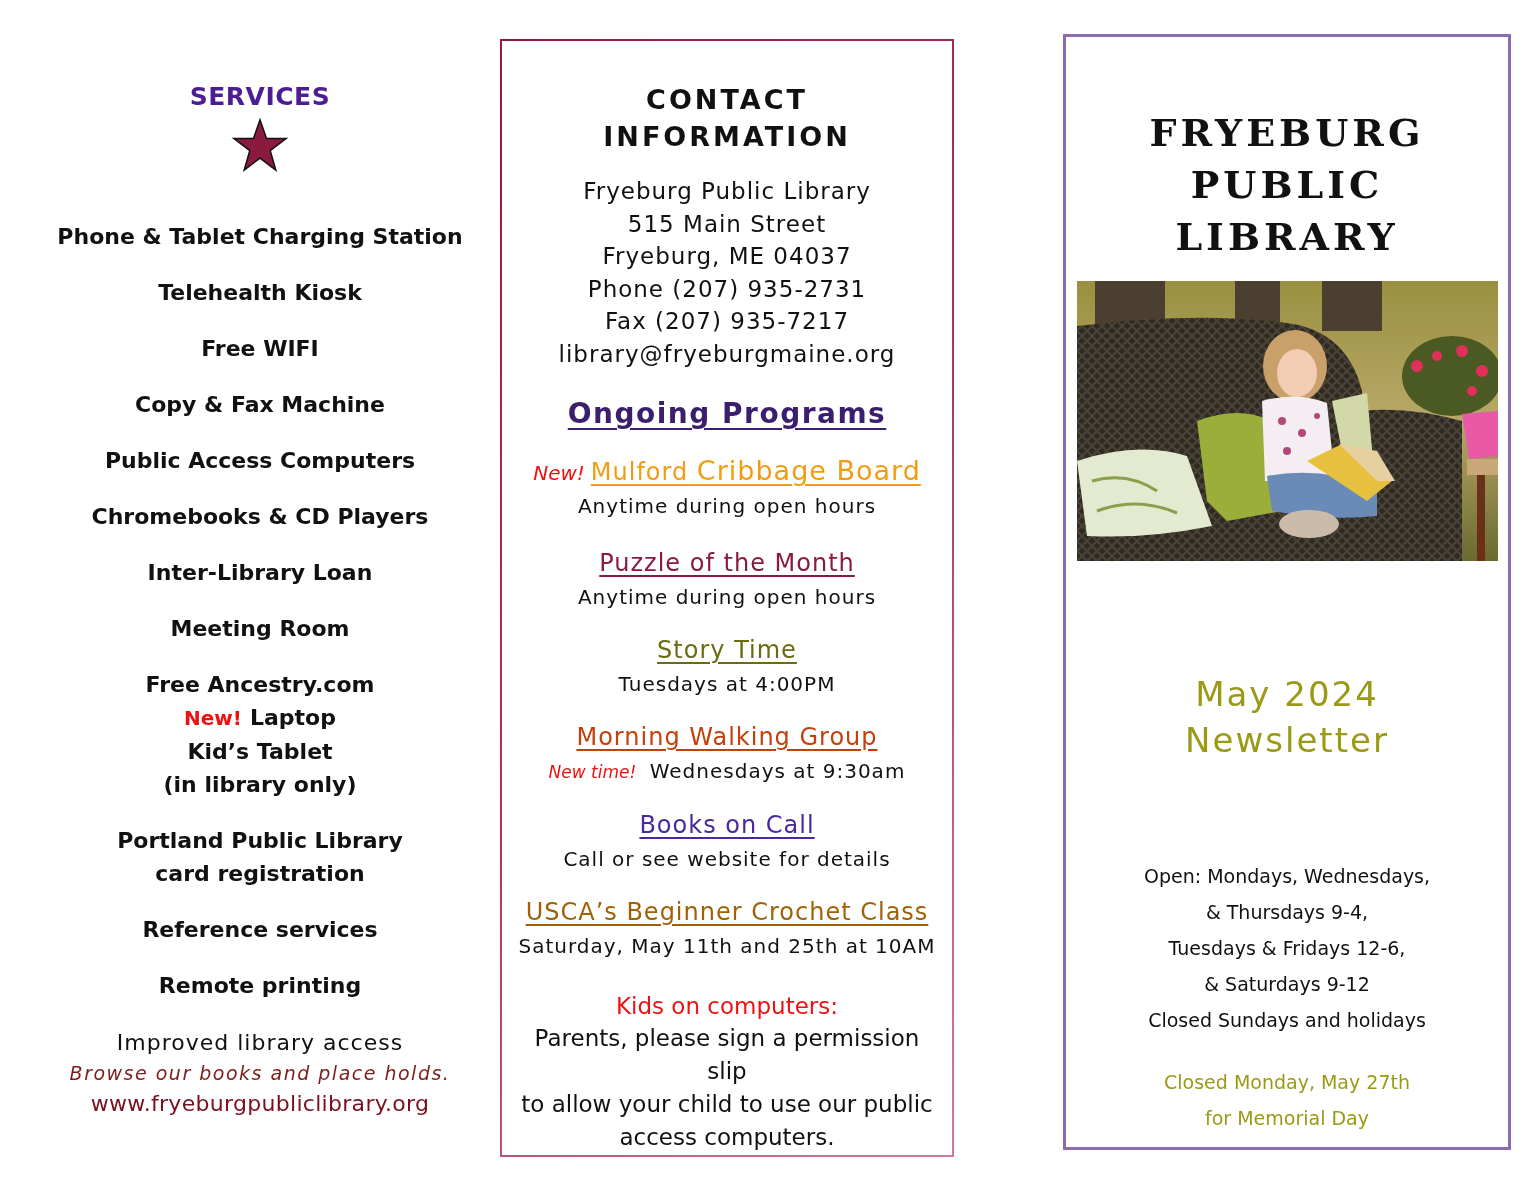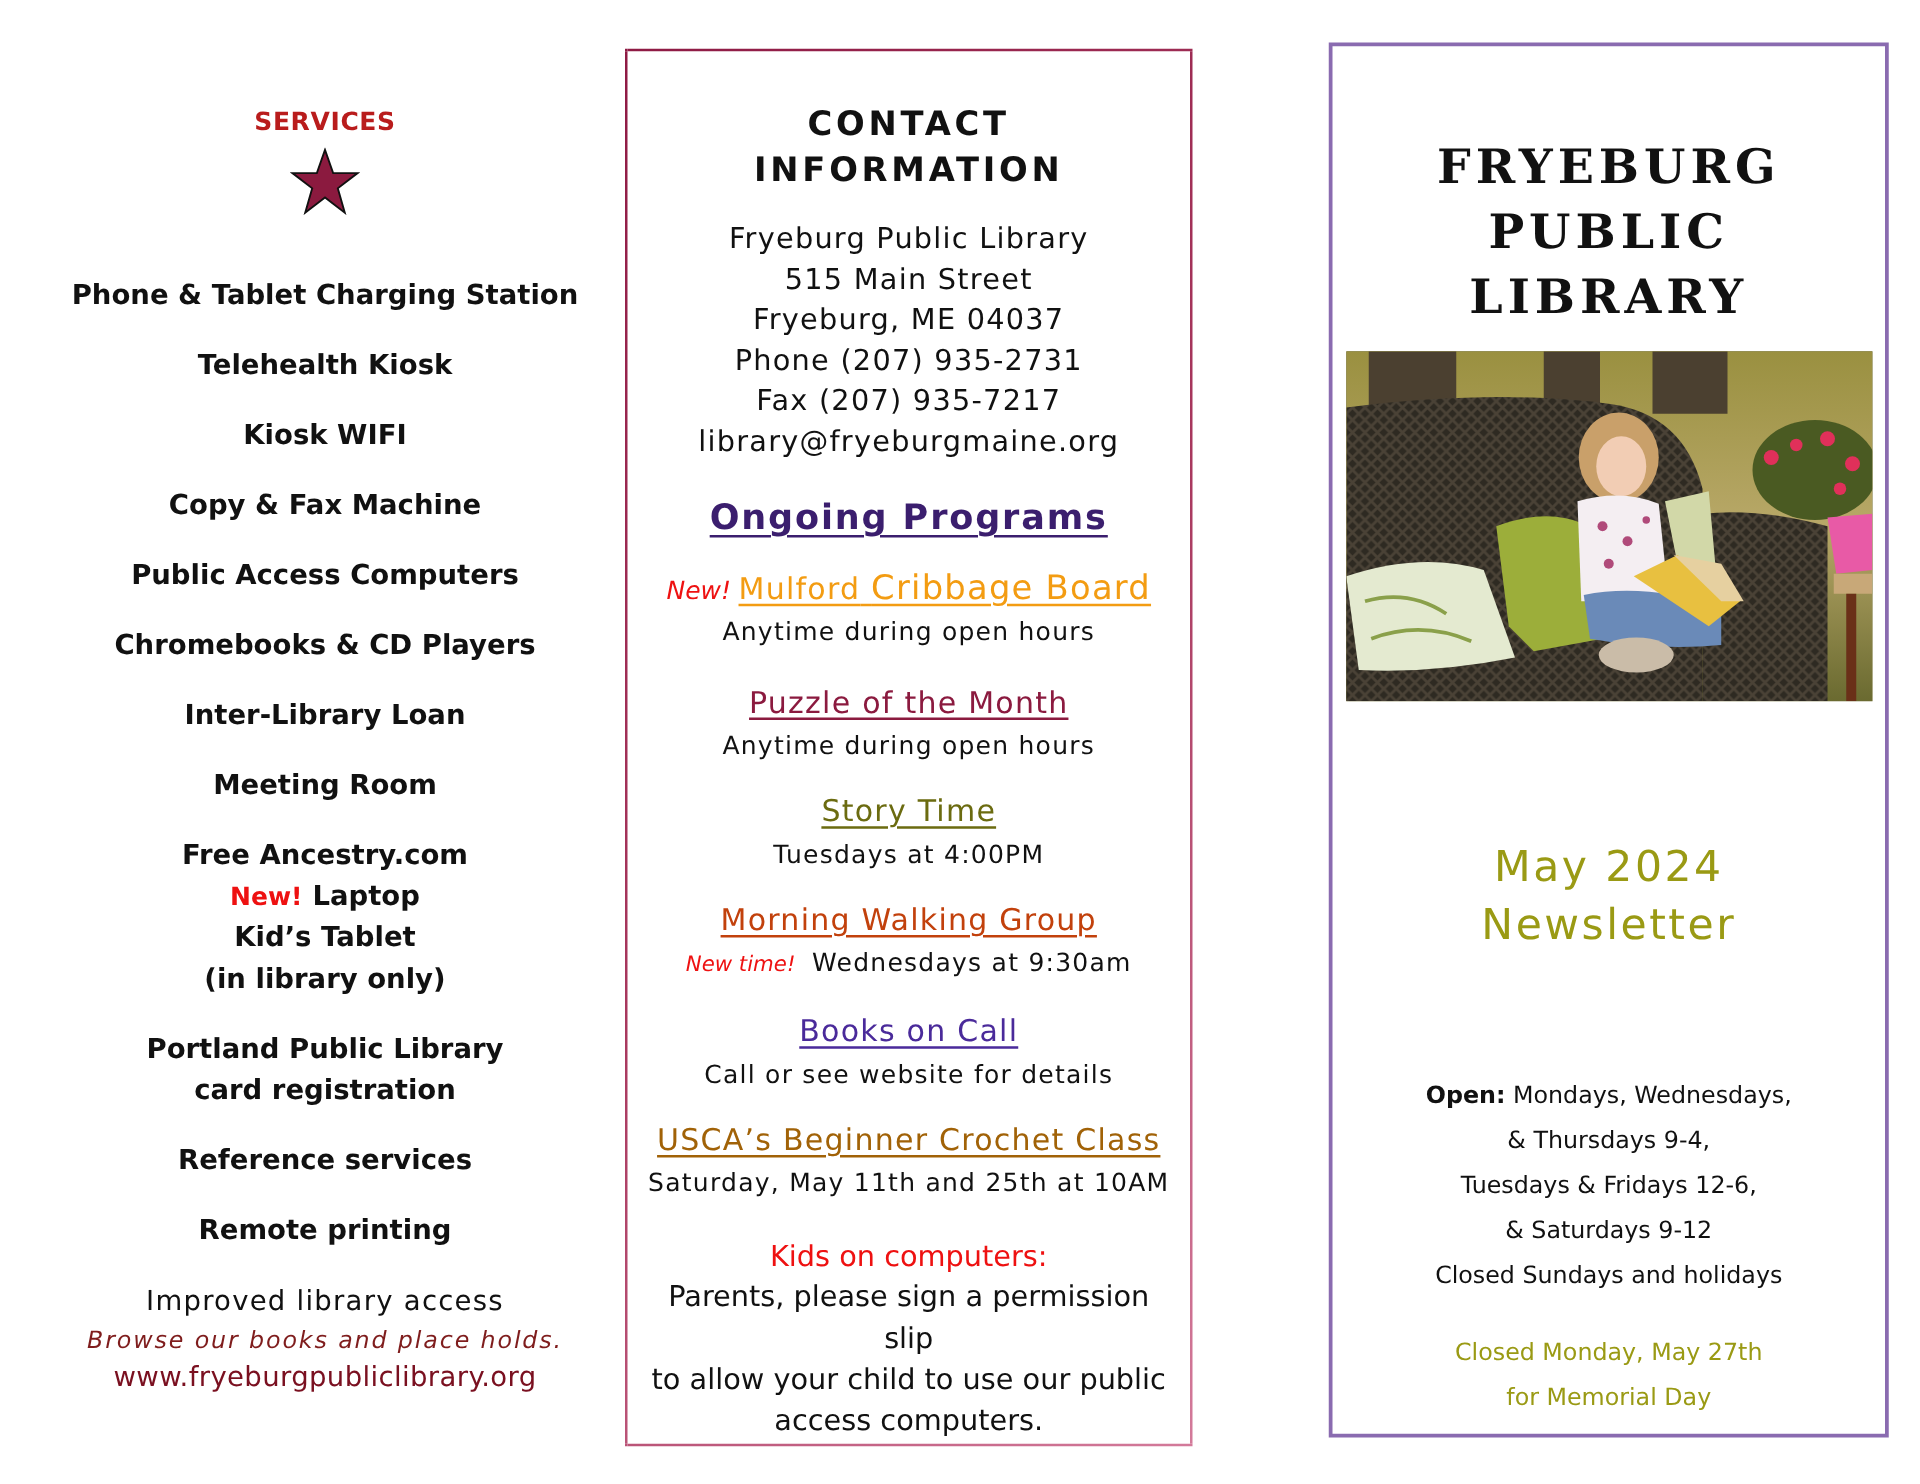--- a/index.html
+++ b/index.html
@@ -6,21 +6,21 @@
     html, body { width: 1536px; height: 1187px; background: #ffffff; overflow: hidden; }
     body { position: relative; font-family: "DejaVu Sans", sans-serif; color: #111; }
 
     
     .panel-left {
       position: absolute; left: 40px; top: 70px; width: 440px;
       text-align: center;
     }
     .services-title {
       font-family: "DejaVu Sans", sans-serif;
-      color: #b91c1c; font-size: 20px; letter-spacing: 0.5px;
+      color: #4c1d95; font-size: 25px; letter-spacing: 0.5px;
       line-height: 50px; height: 50px; margin-top: 2px;
     }
     .star-wrap { height: 56px; display: flex; justify-content: center; margin-top: -4px; }
     .star-wrap svg { width: 56px; height: 54px; }
     .services-list { list-style: none; margin-top: 46px; }
     .services-list li {
       font-size: 22px; line-height: 33px; color: #111;
       margin-bottom: 23px;
       font-weight: bold;
     }
@@ -81,38 +81,38 @@
       position: relative; margin: 18px auto 0; width: 421px; height: 280px;
       overflow: hidden; background: #6e6a2a;
     }
     .photo svg { width: 100%; height: 100%; display: block; }
     .newsletter {
       margin-top: 110px;
       color: #9a9a14; font-size: 34px; letter-spacing: 2px; line-height: 46px;
     }
     .hours { margin-top: 95px; }
     .hours div { font-size: 19px; line-height: 36px; color: #111; }
-    .hours .open-label { font-weight: bold; }
+    .hours .open-label { font-weight: normal; }
     .closed-note { margin-top: 26px; }
     .closed-note div { font-size: 19px; line-height: 36px; color: #9a9a14; }
   </style>
 </head>
 <body>
 
 <section class="panel-left">
   <h2 class="services-title">SERVICES</h2>
   <div class="star-wrap">
     <svg viewBox="0 0 60 58">
       <polygon points="30,2 37,22 58,22 41,35 47,56 30,43 13,56 19,35 2,22 23,22" fill="#8b1a3f" stroke="#111" stroke-width="1.6" stroke-linejoin="miter"></polygon>
     </svg>
   </div>
   <ul class="services-list">
     <li>Phone &amp; Tablet Charging Station</li>
     <li>Telehealth Kiosk</li>
-    <li>Kiosk WIFI</li>
+    <li>Free WIFI</li>
     <li>Copy &amp; Fax Machine</li>
     <li>Public Access Computers</li>
     <li>Chromebooks &amp; CD Players</li>
     <li>Inter-Library Loan</li>
     <li>Meeting Room</li>
     <li>
       <span class="line">Free Ancestry.com</span>
       <span class="line"><span class="new-red">New!</span><span>Laptop</span></span>
       <span class="line">Kid’s Tablet</span>
       <span class="line">(in library only)</span>

